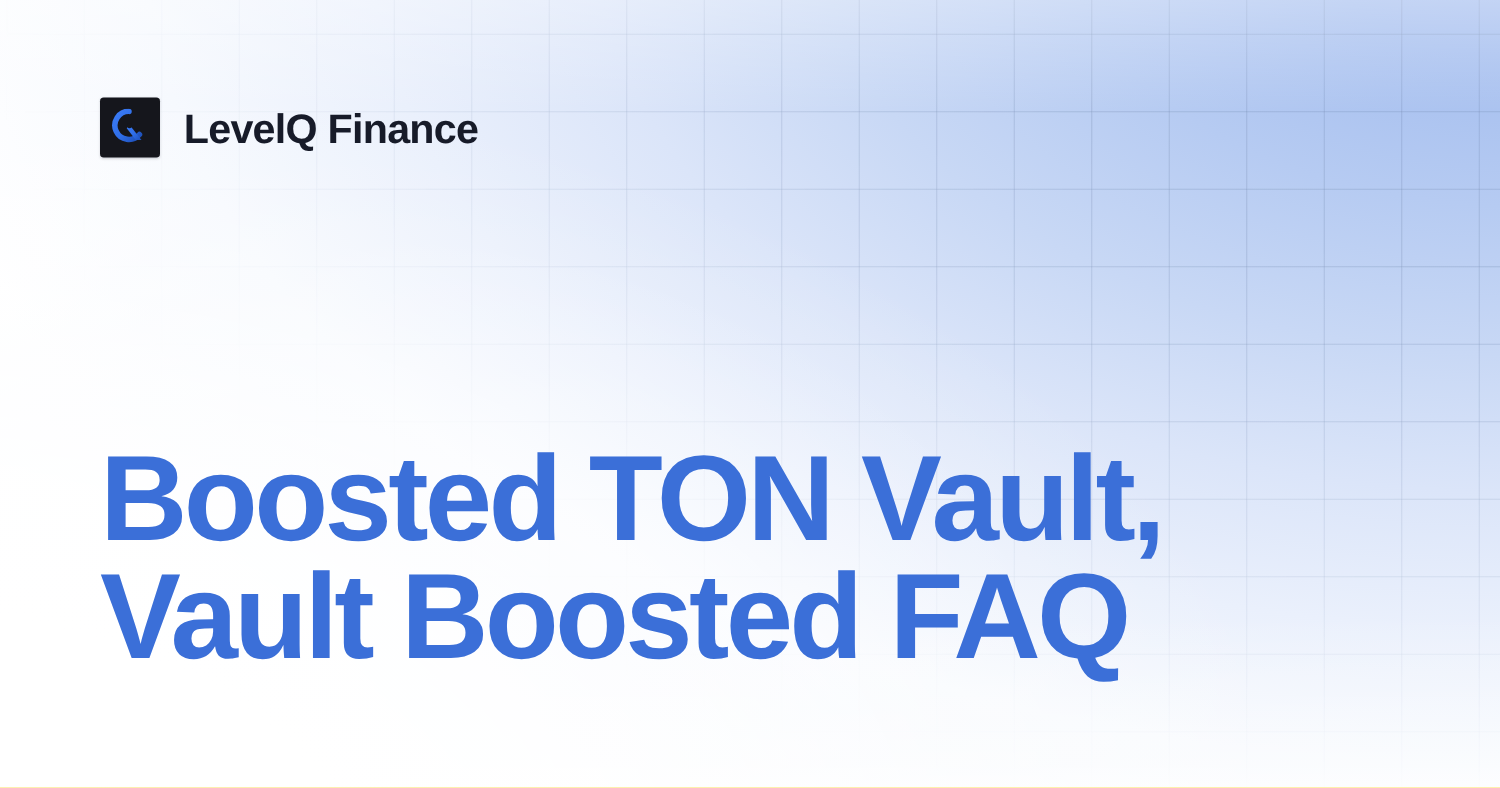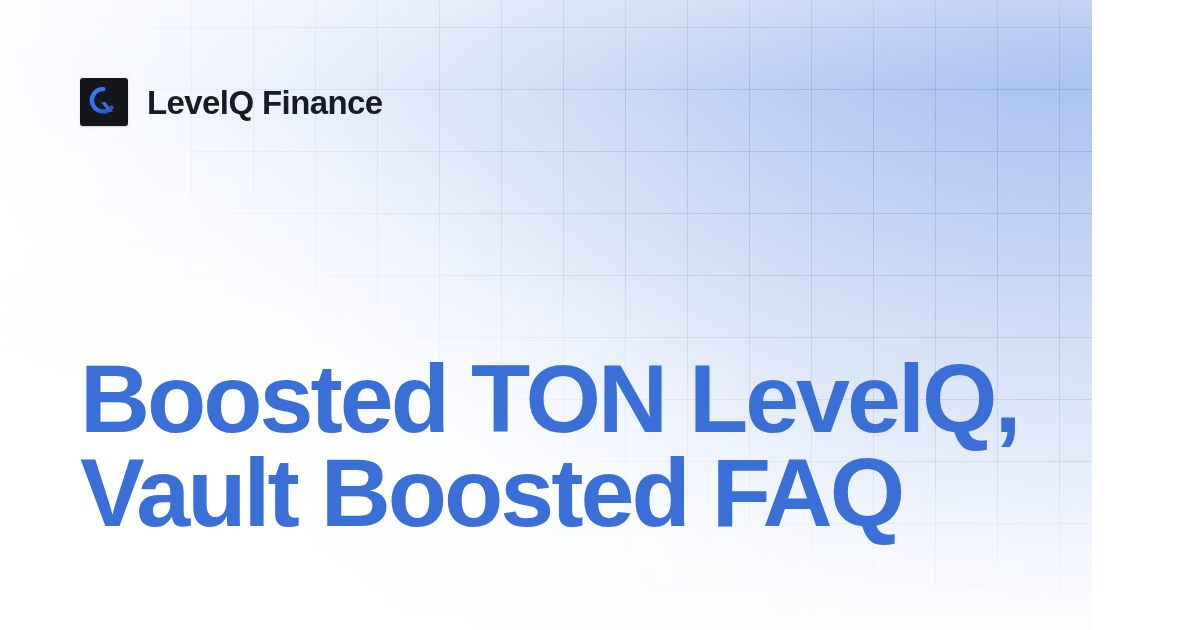--- a/index.html
+++ b/index.html
@@ -9,21 +9,21 @@
   body {
     width: 1200px;
     height: 630px;
     overflow: hidden;
     font-family: "Liberation Sans", sans-serif;
     background: #ffffff;
   }
 
   #card {
     position: relative;
-    width: 1092px;
+    width: 1200px;
     height: 630px;
     overflow: hidden;
     background: #fde047;
   }
 
   
   .bg-base {
     position: absolute;
     inset: 0;
     background:
@@ -170,18 +170,18 @@
           </defs>
           <path d="M14.2 2.1 A11.2 11.2 0 1 0 22.6 20.6" fill="none" stroke="url(#qg)" stroke-width="4.4" stroke-linecap="round"></path>
           <path d="M14.4 12.6 L24.2 25.0 L19.6 25.0 L12.4 15.6 Z" fill="url(#qg)"></path>
           <circle cx="14.6" cy="13.4" r="2.1" fill="#15161c"></circle>
         </svg>
       </div>
       <div class="brand-name">LevelQ Finance</div>
     </div>
 
     <div class="headline">
-      <span class="ln">Boosted TON LevelQ,</span>
+      <span class="ln">Boosted TON Vault,</span>
       <span class="ln">Vault Boosted FAQ</span>
     </div>
 
   </div>
 </div>
 
 </body></html>

